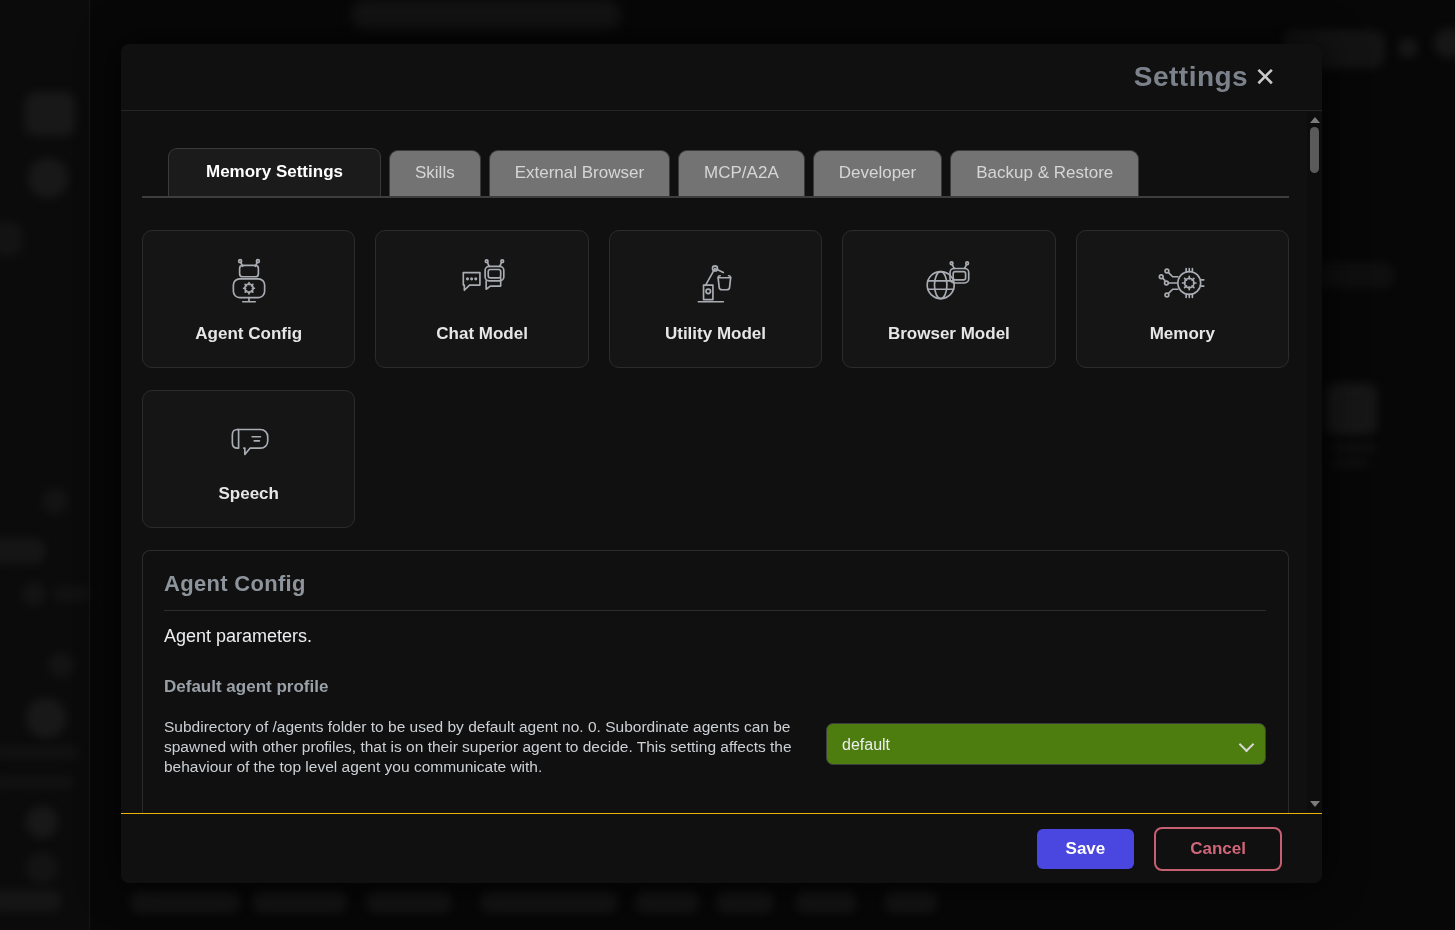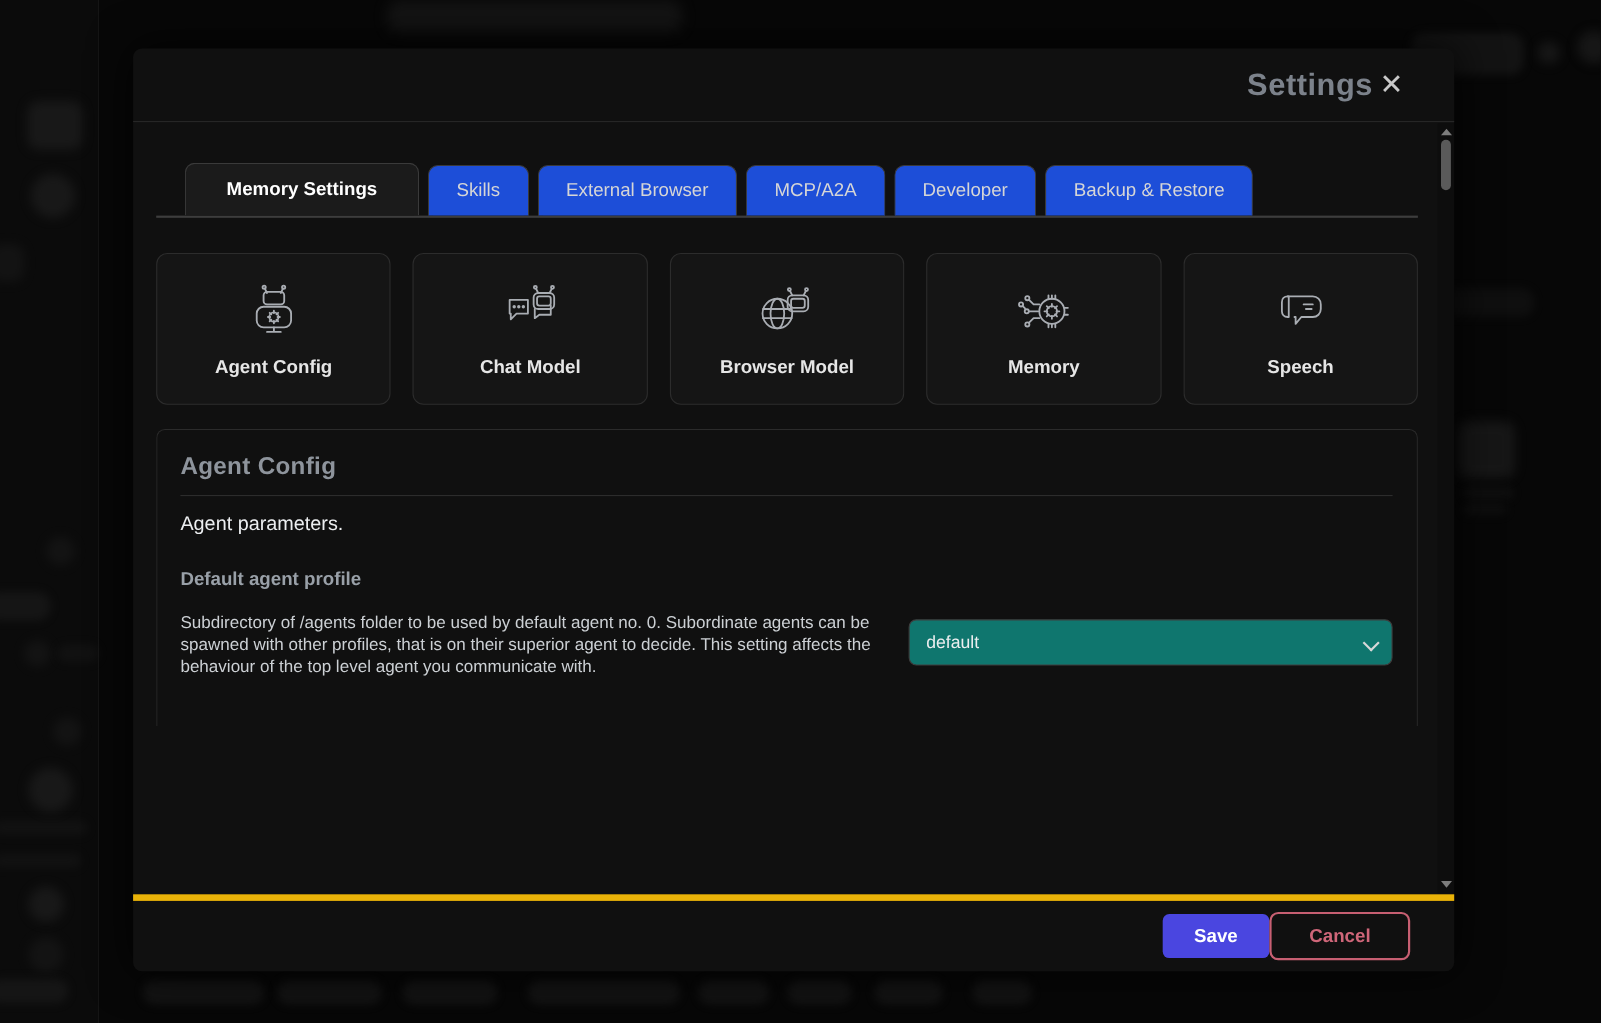--- a/index.html
+++ b/index.html
@@ -47,21 +47,21 @@
     padding:37px 18px 0 21px;
   }
 
   
   .tab-bar {
     display:flex; gap:8px; align-items:flex-end;
     padding-left:26px;
     border-bottom:2px solid #3d3d3d;
   }
   .tab {
-    background:#1d4ed8; color:#d6d6d6;
+    background:#737373; color:#d6d6d6;
     border:1px solid #3a3a3a; border-bottom:none;
     border-radius:9px 9px 0 0;
     font-size:17px; padding:12px 25px 13px;
     cursor:pointer; white-space:nowrap;
     font-family:"Liberation Sans", sans-serif;
   }
   .tab.active {
     background:#1b1b1b; color:#ffffff; font-weight:bold;
     padding:13px 37px 14px;
   }
@@ -94,21 +94,21 @@
   .section-desc { margin-top:15px; font-size:18px; color:#eceef0; }
 
   .field-row { margin-top:30px; display:flex; align-items:center; }
   .field-left { width:648px; flex:0 0 648px; }
   .field-label { font-size:17px; font-weight:bold; color:#99a0a8; }
   .field-desc { margin-top:20px; font-size:15.5px; line-height:1.3; color:#ccd0d4; }
   .field-right { flex:1 1 auto; display:flex; justify-content:flex-end; }
   .select-wrap { position:relative; width:440px; margin-top:34px; }
   .select-wrap select {
     width:100%; height:42px;
-    background:#0f766e; color:#eceef0;
+    background:#4d7c0f; color:#eceef0;
     border:1px solid #3e3e3e; border-radius:7px;
     font-size:16px; padding:0 36px 0 15px;
     appearance:none; -webkit-appearance:none;
     font-family:"Liberation Sans", sans-serif;
     cursor:pointer;
   }
   .select-chevron {
     position:absolute; right:14px; top:16px; width:11px; height:11px; pointer-events:none;
   }
   .select-chevron::before {
@@ -128,23 +128,23 @@
   }
   .scroll-arrow-up { top:5px; border-bottom:6px solid #7c7c7c; }
   .scroll-arrow-down { bottom:5px; border-top:6px solid #7c7c7c; }
   .scroll-thumb {
     position:absolute; left:3px; top:15px; width:9px; height:46px;
     background:#5a5a5a; border-radius:5px; cursor:grab;
   }
 
   
   .modal-footer {
-    flex:0 0 70px; border-top:6px solid #eab308;
+    flex:0 0 70px; border-top:1px solid #eab308;
     display:flex; align-items:center; justify-content:flex-end;
-    padding-right:40px;
+    gap:20px; padding-right:40px;
   }
   .btn-save {
     background:#4a46e0; color:#ffffff; border:none; border-radius:6px;
     font-size:17px; font-weight:bold; padding:10px 29px; cursor:pointer;
     font-family:"Liberation Sans", sans-serif;
   }
   .btn-cancel {
     background:transparent; color:#cf6679; border:2px solid #c75f72; border-radius:8px;
     font-size:17px; font-weight:bold; padding:10px 34px; cursor:pointer;
     font-family:"Liberation Sans", sans-serif;
@@ -242,20 +242,34 @@
               <line x1="43" y1="8" x2="45" y2="4"></line>
                 <circle cx="45.5" cy="3" r="1.3"></circle>
               <rect x="29" y="8" width="18" height="14" rx="4"></rect>
               <rect x="32" y="11" width="12" height="8" rx="2"></rect>
               <path d="M30 22v8l4-3h10v-8"></path>
             </svg>
           </span>
           <span class="card-label">Chat Model</span>
         </div>
 
+        <div class="nav-card">
+          <span class="icon-wrap">
+            <svg width="50" height="50" viewBox="0 0 48 48">
+              <line x1="8" y1="42" x2="32" y2="42"></line>
+              <rect x="13" y="26" width="9" height="14"></rect>
+              <circle cx="17.5" cy="32" r="2.2"></circle>
+              <path d="M15 26 L24 10 L32 14"></path>
+              <circle cx="24" cy="10" r="2.4"></circle>
+              <path d="M29 17c-1 0-2 .8-2 2m10-2c1 0 2 .8 2 2"></path>
+              <path d="M27 19h12l-1 9c0 1.5-1.5 2.5-3 2.5h-4c-1.5 0-3-1-3-2.5z"></path>
+            </svg>
+          </span>
+          <span class="card-label">Utility Model</span>
+        </div>
 
         <div class="nav-card">
           <span class="icon-wrap">
             <svg width="54" height="50" viewBox="0 0 52 48">
               <circle cx="18" cy="26" r="13"></circle>
               <ellipse cx="18" cy="26" rx="6" ry="13"></ellipse>
               <line x1="5.5" y1="22" x2="30.5" y2="22"></line>
               <line x1="5.5" y1="30" x2="30.5" y2="30"></line>
               <line x1="31" y1="10" x2="29" y2="6"></line>
                 <circle cx="28.5" cy="5" r="1.3"></circle>

